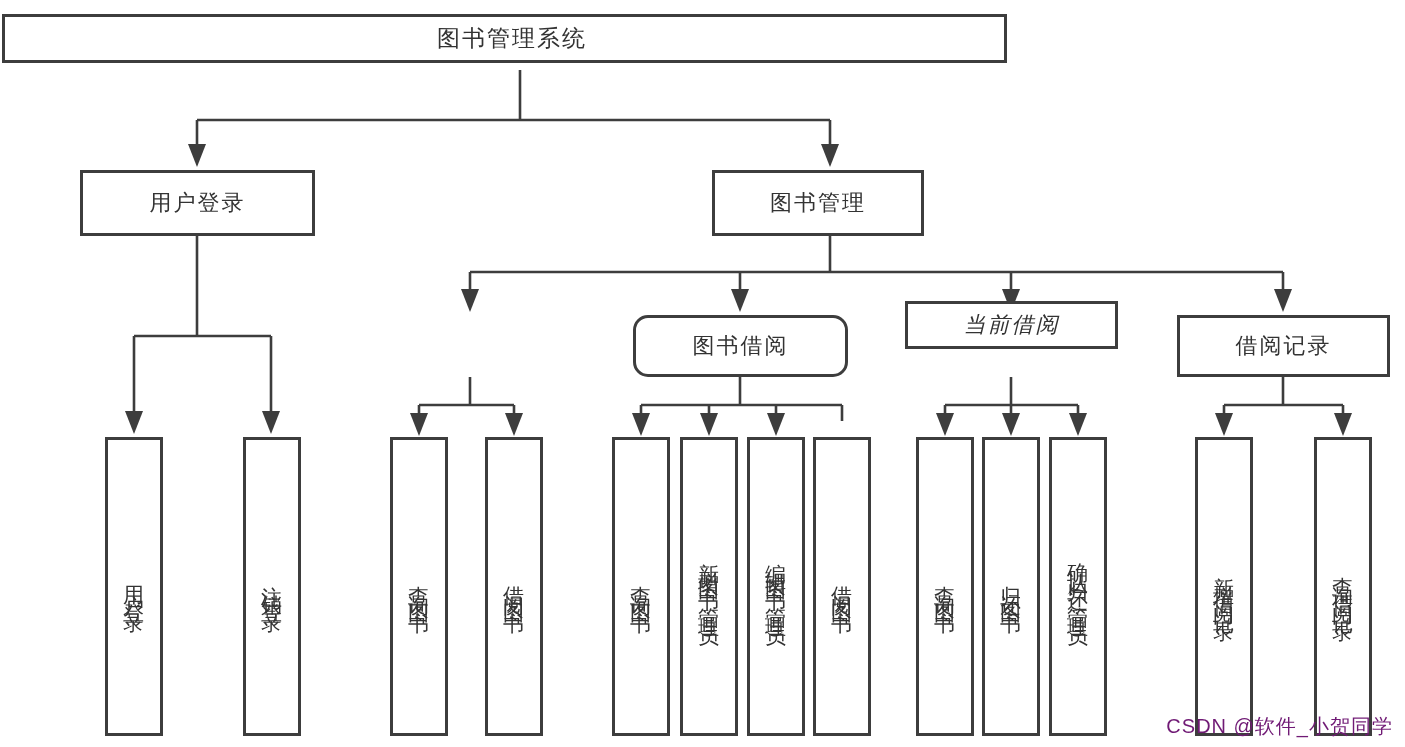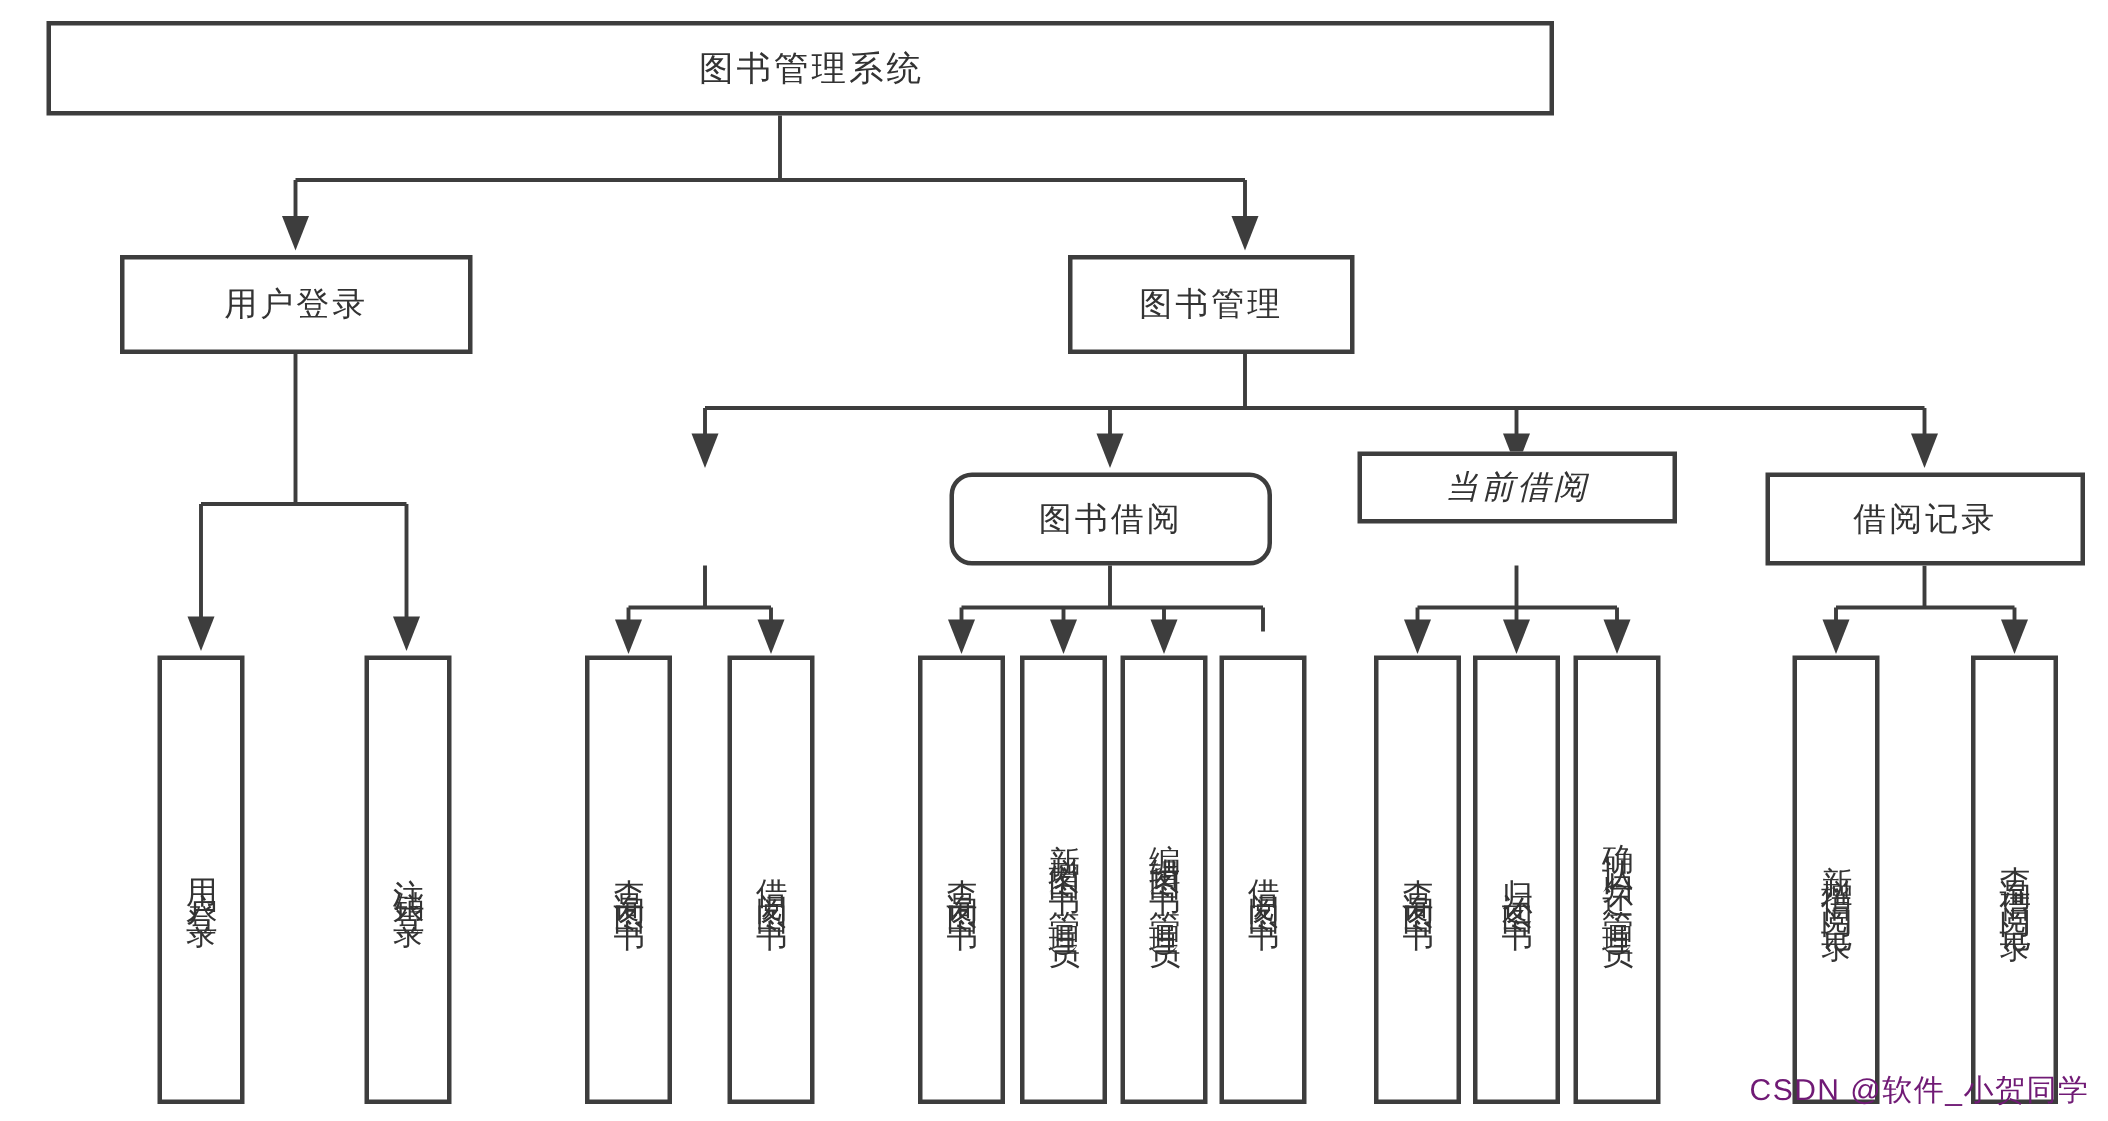--- a/index.html
+++ b/index.html
@@ -124,24 +124,24 @@
       <polygon points="700,413 718,413 709,436"></polygon>
       <polygon points="767,413 785,413 776,436"></polygon>
       <polygon points="936,413 954,413 945,436"></polygon>
       <polygon points="1002,413 1020,413 1011,436"></polygon>
       <polygon points="1069,413 1087,413 1078,436"></polygon>
       <polygon points="1215,413 1233,413 1224,436"></polygon>
       <polygon points="1334,413 1352,413 1343,436"></polygon>
     </g>
   </svg>
 
-  <div class="node root" style="left:31px; top:14px; width:1005px; height:63px;padding-left:15px;">图书管理系统</div>
+  <div class="node root" style="left:2px; top:14px; width:1005px; height:49px;padding-left:15px;">图书管理系统</div>
 
   <div class="node" style="left:80px; top:170px; width:235px; height:66px;">用户登录</div>
-  <div class="node" style="left:712px; top:170px; width:191px; height:66px;">图书管理</div>
+  <div class="node" style="left:712px; top:170px; width:212px; height:66px;">图书管理</div>
 
   <div class="node" style="left:633px; top:315px; width:215px; height:62px;border-radius:15px;">图书借阅</div>
   <div class="node" style="left:905px; top:301px; width:213px; height:48px;font-style:italic;">当前借阅</div>
   <div class="node" style="left:1177px; top:315px; width:213px; height:62px;">借阅记录</div>
 
   <div class="leaf" style="left:105px;">
     <span>用户登录</span>
   </div>
   <div class="leaf" style="left:243px;">
     <span>注销登录</span>

